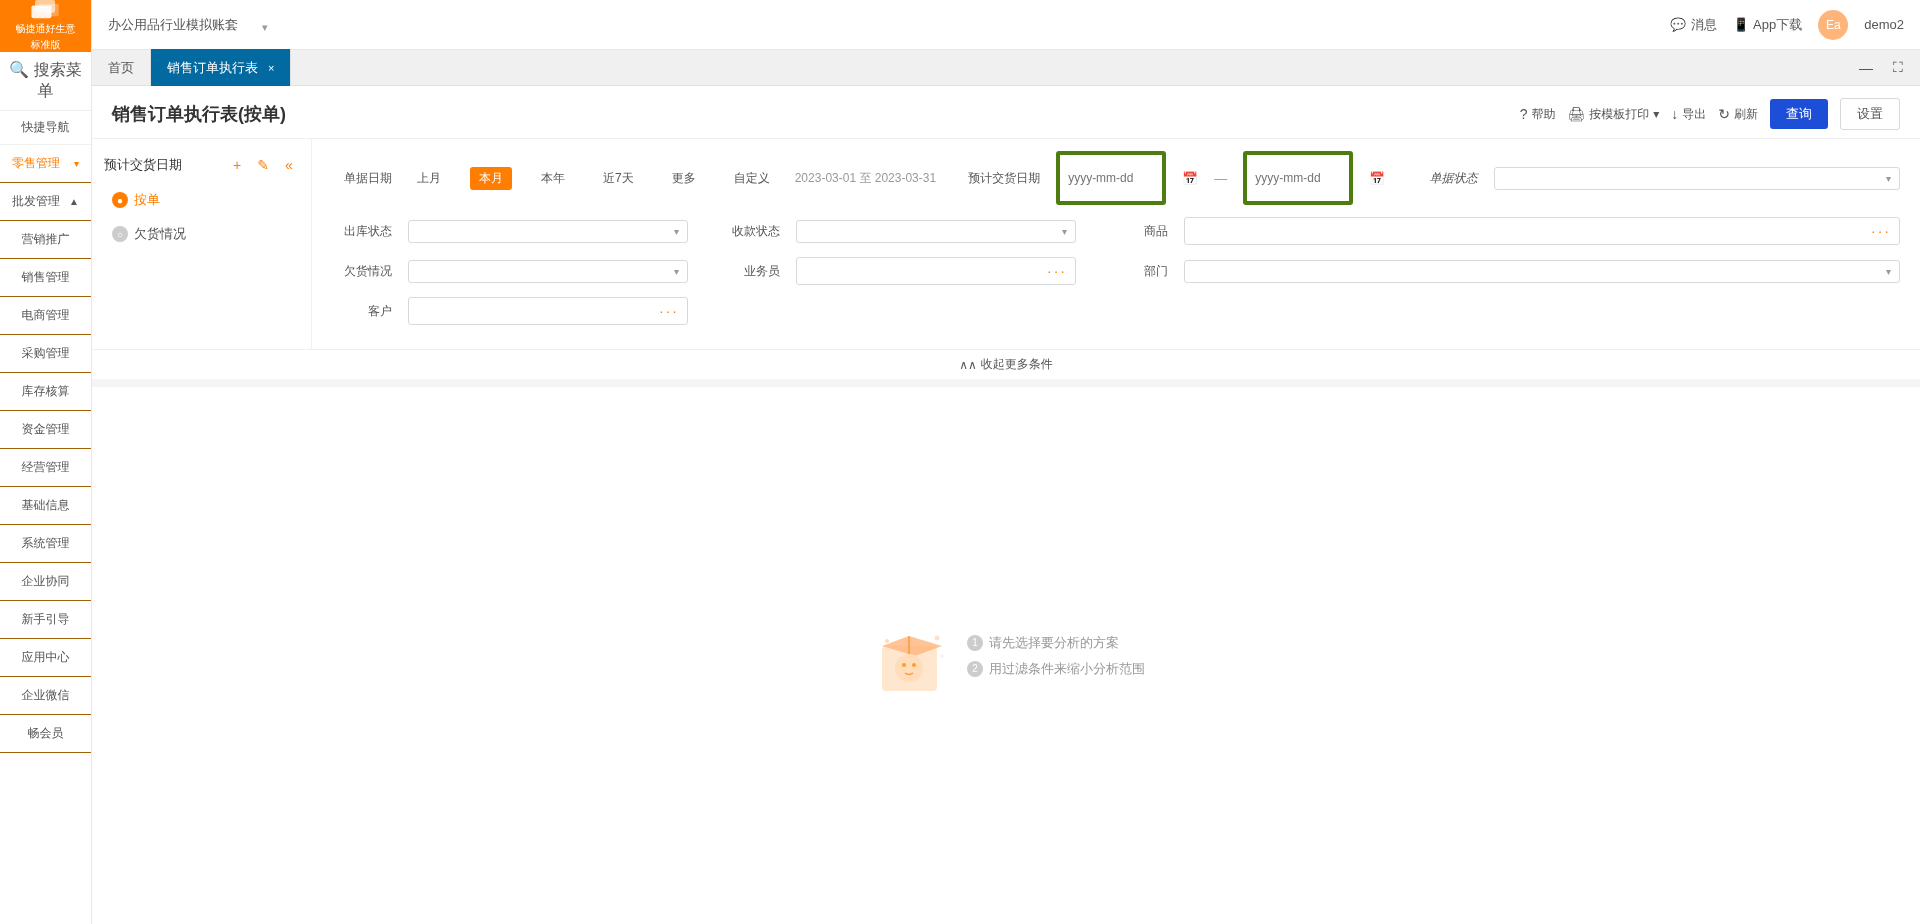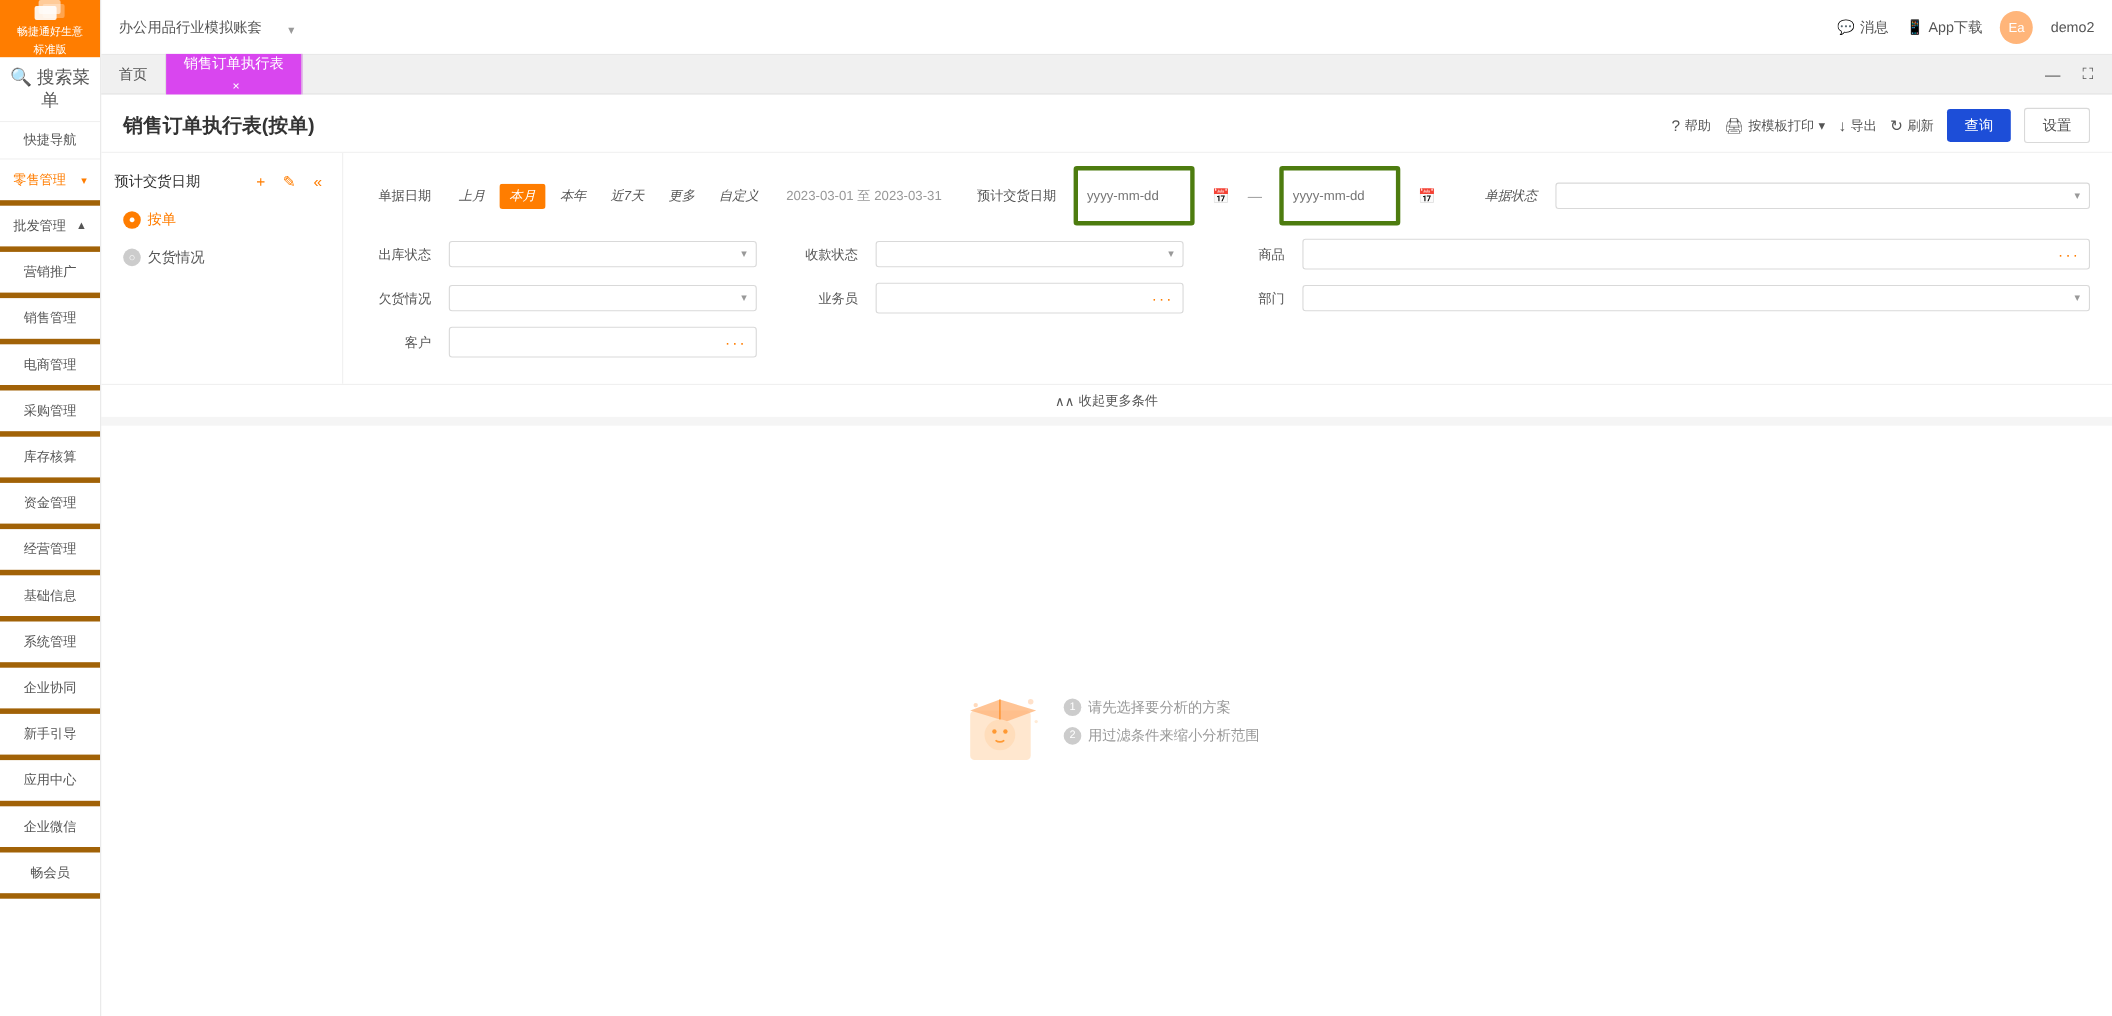--- a/index.html
+++ b/index.html
@@ -44,21 +44,21 @@
       cursor: pointer;
       font-size: 12px;
       border-bottom: 1px solid #f0f0f0;
     }
     .sidebar-item {
       padding: 10px 6px;
       text-align: right;
       color: #555;
       cursor: pointer;
       font-size: 12px;
-      border-bottom: 5px solid #a16207;
+      border-bottom: 1px solid #a16207;
       display: flex;
       align-items: center;
       justify-content: center;
       gap: 3px;
     }
     .sidebar-item.active { color: #ff7d00; }
     .sidebar-item.has-arrow { justify-content: space-between; padding: 10px 12px; }
     .sidebar-item .arrow { font-size: 10px; }
 
     
@@ -128,23 +128,22 @@
       padding: 0 16px;
       display: flex;
       align-items: center;
       cursor: pointer;
       font-size: 13px;
       color: #555;
       border-right: 1px solid #e0e0e0;
       gap: 6px;
     }
     .tab-item.active {
-      background: #d946ef;
+      background: #0369a1;
       color: #fff;
-      flex-direction: column;
     }
     .tab-close {
       font-size: 11px;
       color: #fff;
       cursor: pointer;
       margin-left: 4px;
     }
     .tab-item:not(.active) .tab-close { color: #999; }
     .tab-actions {
       margin-left: auto;
@@ -294,22 +293,21 @@
     }
     .filter-label {
       color: #555;
       font-size: 12px;
       min-width: 60px;
       text-align: right;
     }
     .date-tabs {
       display: flex;
       align-items: flex-end;
-      gap: 4px;
-      font-style: italic;
+      gap: 20px;
     }
     .date-tab {
       padding: 2px 8px;
       border-radius: 3px;
       cursor: pointer;
       font-size: 12px;
       color: #555;
       border: 1px solid transparent;
     }
     .date-tab.active {

